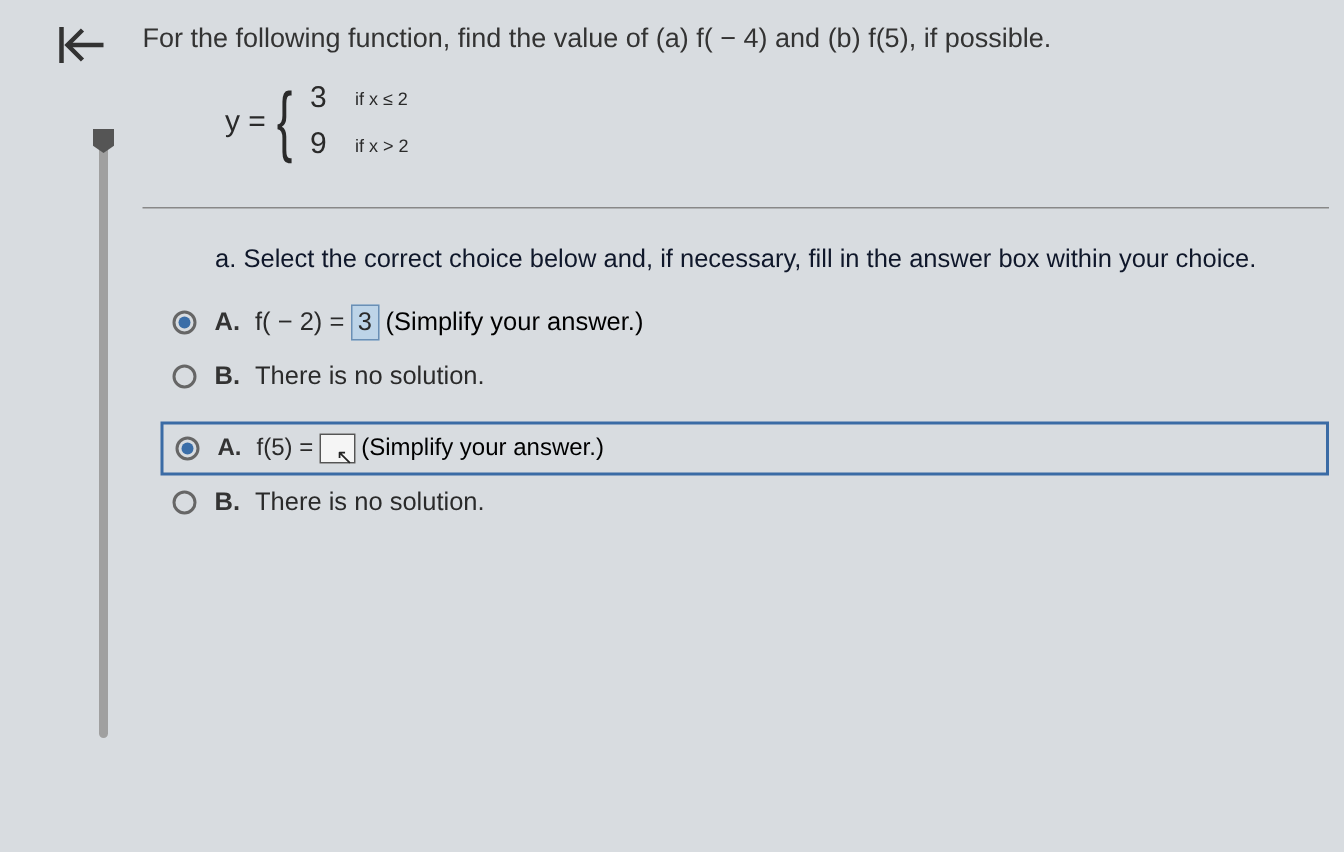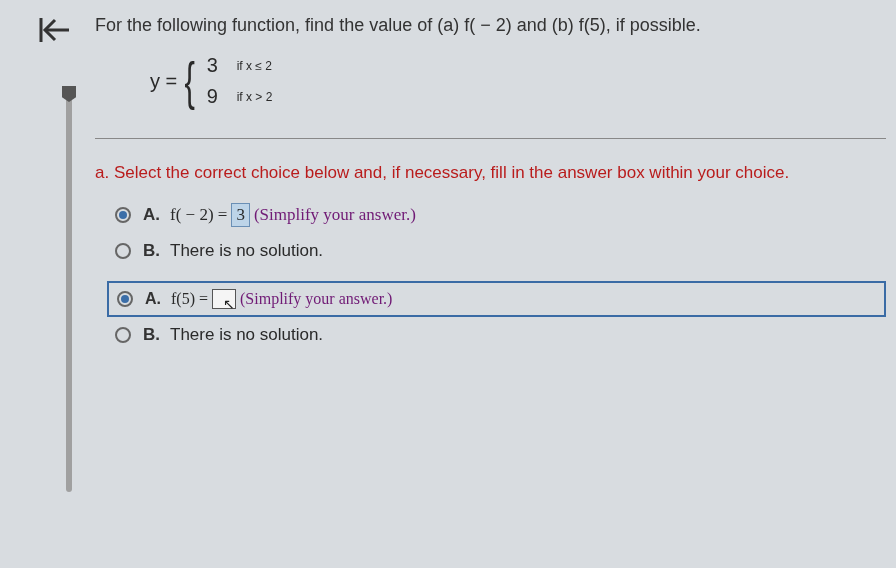--- a/index.html
+++ b/index.html
@@ -87,23 +87,24 @@
     .piece-cond {
       font-size: 12px;
     }
     .divider {
       border: none;
       border-top: 1px solid #888;
       margin: 30px 0 22px 0;
     }
     .part-label {
       font-size: 17px;
-      color: #b91c1c;
+      color: #0f172a;
       margin-bottom: 18px;
       line-height: 1.4;
+      text-align: center;
     }
     .choice-group {
       margin-left: 20px;
       margin-bottom: 20px;
     }
     .choice {
       display: flex;
       align-items: center;
       margin-bottom: 14px;
       font-size: 17px;
@@ -128,21 +129,20 @@
     }
     .choice-letter {
       font-weight: bold;
       margin-right: 10px;
       color: #333;
     }
     .choice-text {
       display: flex;
       align-items: center;
       gap: 4px;
-      font-family: Liberation Serif, serif;
     }
     .answer-box-filled {
       background: #bdd4e8;
       padding: 1px 4px;
       border: 1px solid #6a8fb5;
       position: relative;
     }
     .answer-box-empty {
       display: inline-block;
       width: 24px;
@@ -154,21 +154,21 @@
     }
     .cursor-arrow {
       position: absolute;
       font-size: 14px;
       top: 6px;
       left: 10px;
       color: #222;
       pointer-events: none;
     }
     .hint {
-      color: #701a75;
+      color: #000000;
     }
     .selected-border {
       border: 2px solid #3a6ba5;
       padding: 6px 8px;
       margin-left: 12px;
       margin-bottom: 8px;
       display: flex;
       align-items: center;
     }
     .selected-border .radio {
@@ -188,21 +188,21 @@
       <line x1="8" y1="14" x2="32" y2="14" stroke="#333" stroke-width="3"></line>
       <polyline points="18,4 8,14 18,24" fill="none" stroke="#333" stroke-width="3"></polyline>
     </svg>
   </div>
   <div class="slider-track">
     <div class="slider-knob"></div>
   </div>
 </div>
 
 <div class="content">
-  <div class="question-text">For the following function, find the value of (a) f( − 2) and (b) f(5), if possible.</div>
+  <div class="question-text">For the following function, find the value of (a) f( − 4) and (b) f(5), if possible.</div>
 
   <div class="equation">
     <span class="y-eq">y =</span>
     <span class="brace">{</span>
     <div class="pieces">
       <div class="piece-row">
         <span class="piece-val">3</span>
         <span class="piece-cond">if x ≤ 2</span>
       </div>
       <div class="piece-row">

